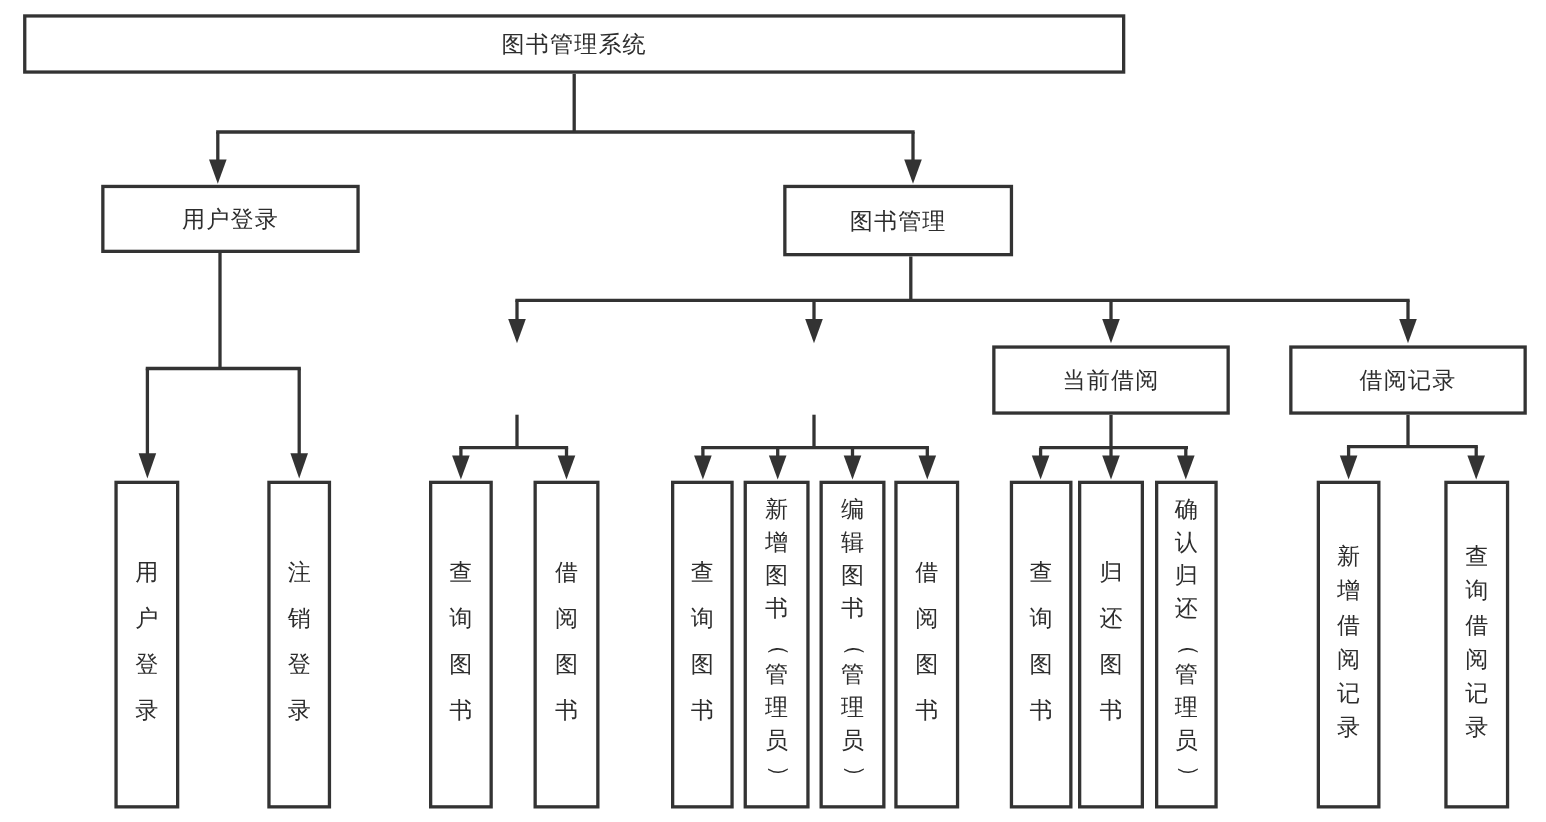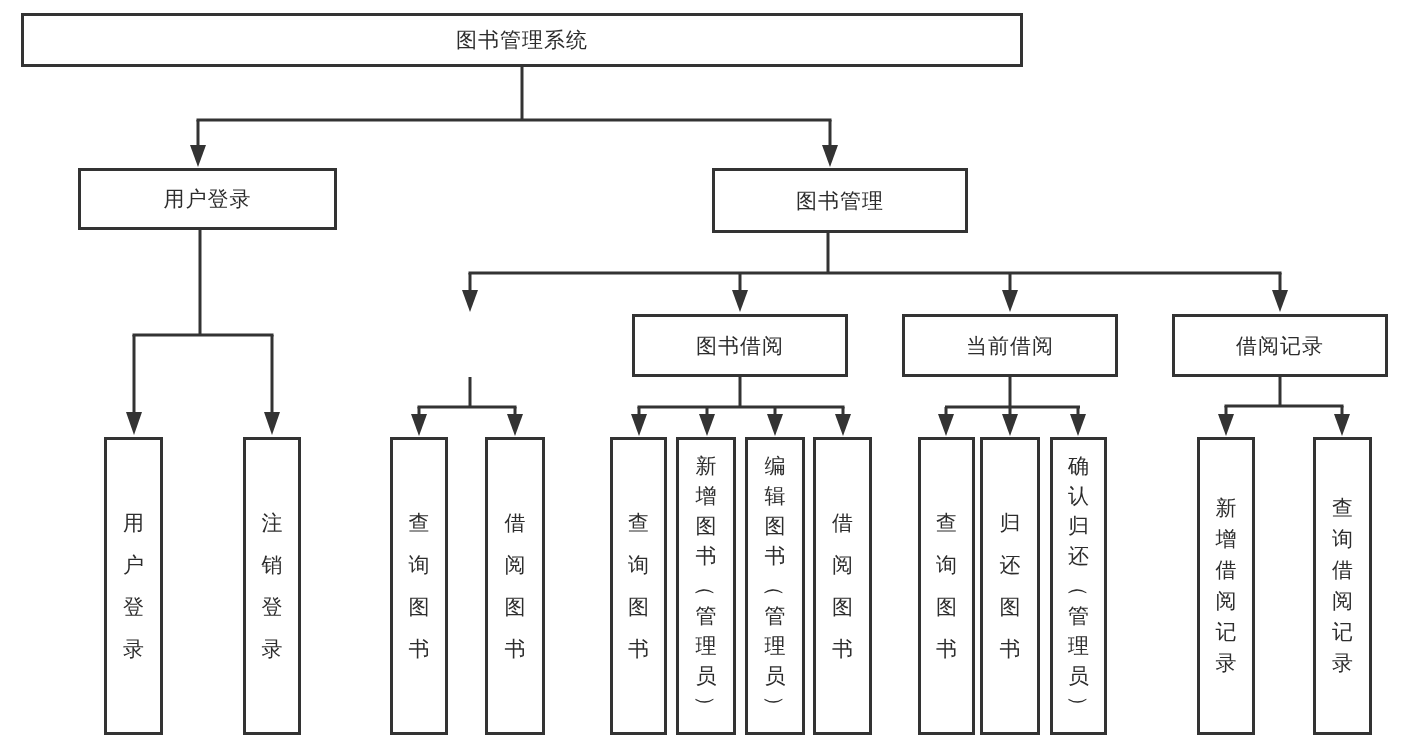--- a/index.html
+++ b/index.html
@@ -1,20 +1,20 @@
 <!DOCTYPE html>
 <html><head>
 <meta charset="utf-8">
 <style>
   html,body{margin:0;padding:0;background:#ffffff;}
   .stage{
     position:relative;
     width:1405px;height:747px;
     background:#ffffff;
-    font-family:Liberation Serif, serif;
+    font-family:Liberation Mono, monospace;
     overflow:hidden;
   }
   .connectors{position:absolute;left:0;top:0;width:1405px;height:747px;}
   .node{
     position:absolute;box-sizing:border-box;
     background:#ffffff;border:3px solid #333333;
     display:flex;align-items:center;justify-content:center;
     color:#2d2d2d;
   }
   .h-label{font-size:21px;letter-spacing:1px;white-space:nowrap;}
@@ -97,30 +97,27 @@
       <polygon points="1070,414 1086,414 1078,436"></polygon>
       <polygon points="1218,414 1234,414 1226,436"></polygon>
       <polygon points="1334,414 1350,414 1342,436"></polygon>
     </g>
   </svg>
 
   <div class="node" style="left:21px;top:13px;width:1002px;height:54px;">
     <span class="h-label">图书管理系统</span>
   </div>
 
-  <div class="node" style="left:78px;top:168px;width:259px;height:62px;">
+  <div class="node" style="left:92px;top:168px;width:235px;height:62px;">
     <span class="h-label">用户登录</span>
   </div>
-  <div class="node" style="left:712px;top:168px;width:256px;height:65px;">
+  <div class="node" style="left:712px;top:168px;width:209px;height:65px;">
     <span class="h-label">图书管理</span>
   </div>
 
-  <div class="node" style="left:632px;top:314px;width:216px;height:63px;">
-    <span class="h-label">图书借阅</span>
-  </div>
   <div class="node" style="left:902px;top:314px;width:216px;height:63px;">
     <span class="h-label">当前借阅</span>
   </div>
   <div class="node" style="left:1172px;top:314px;width:216px;height:63px;">
     <span class="h-label">借阅记录</span>
   </div>
 
   <div class="node v-box" style="left:104px;top:437px;width:59px;height:298px;">
     <span class="v-label">
         <div class="vchar" style="height: 42px; line-height: 42px;">用</div>

